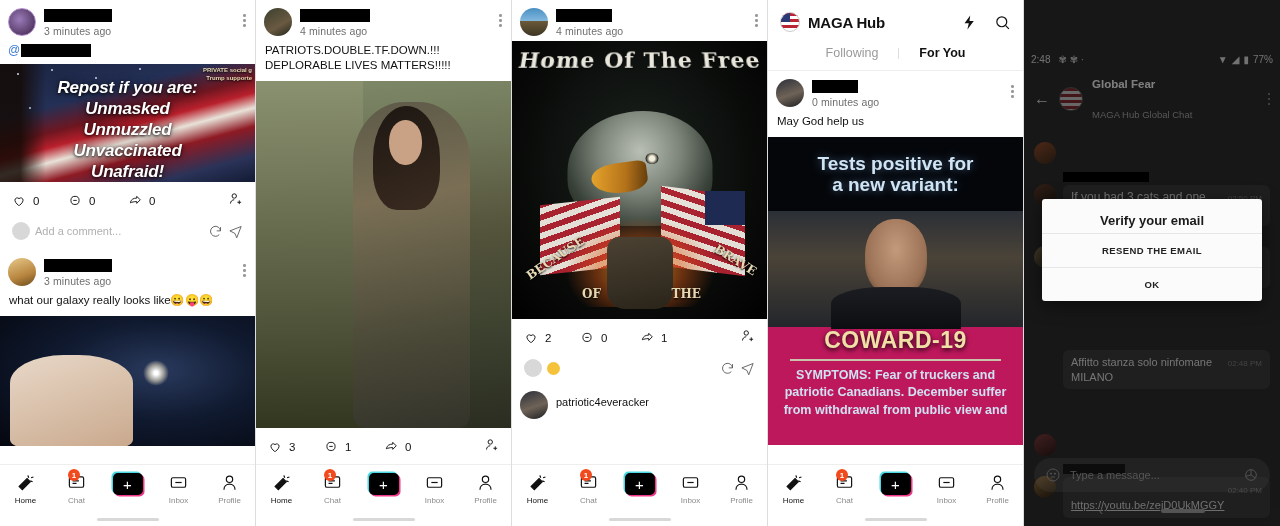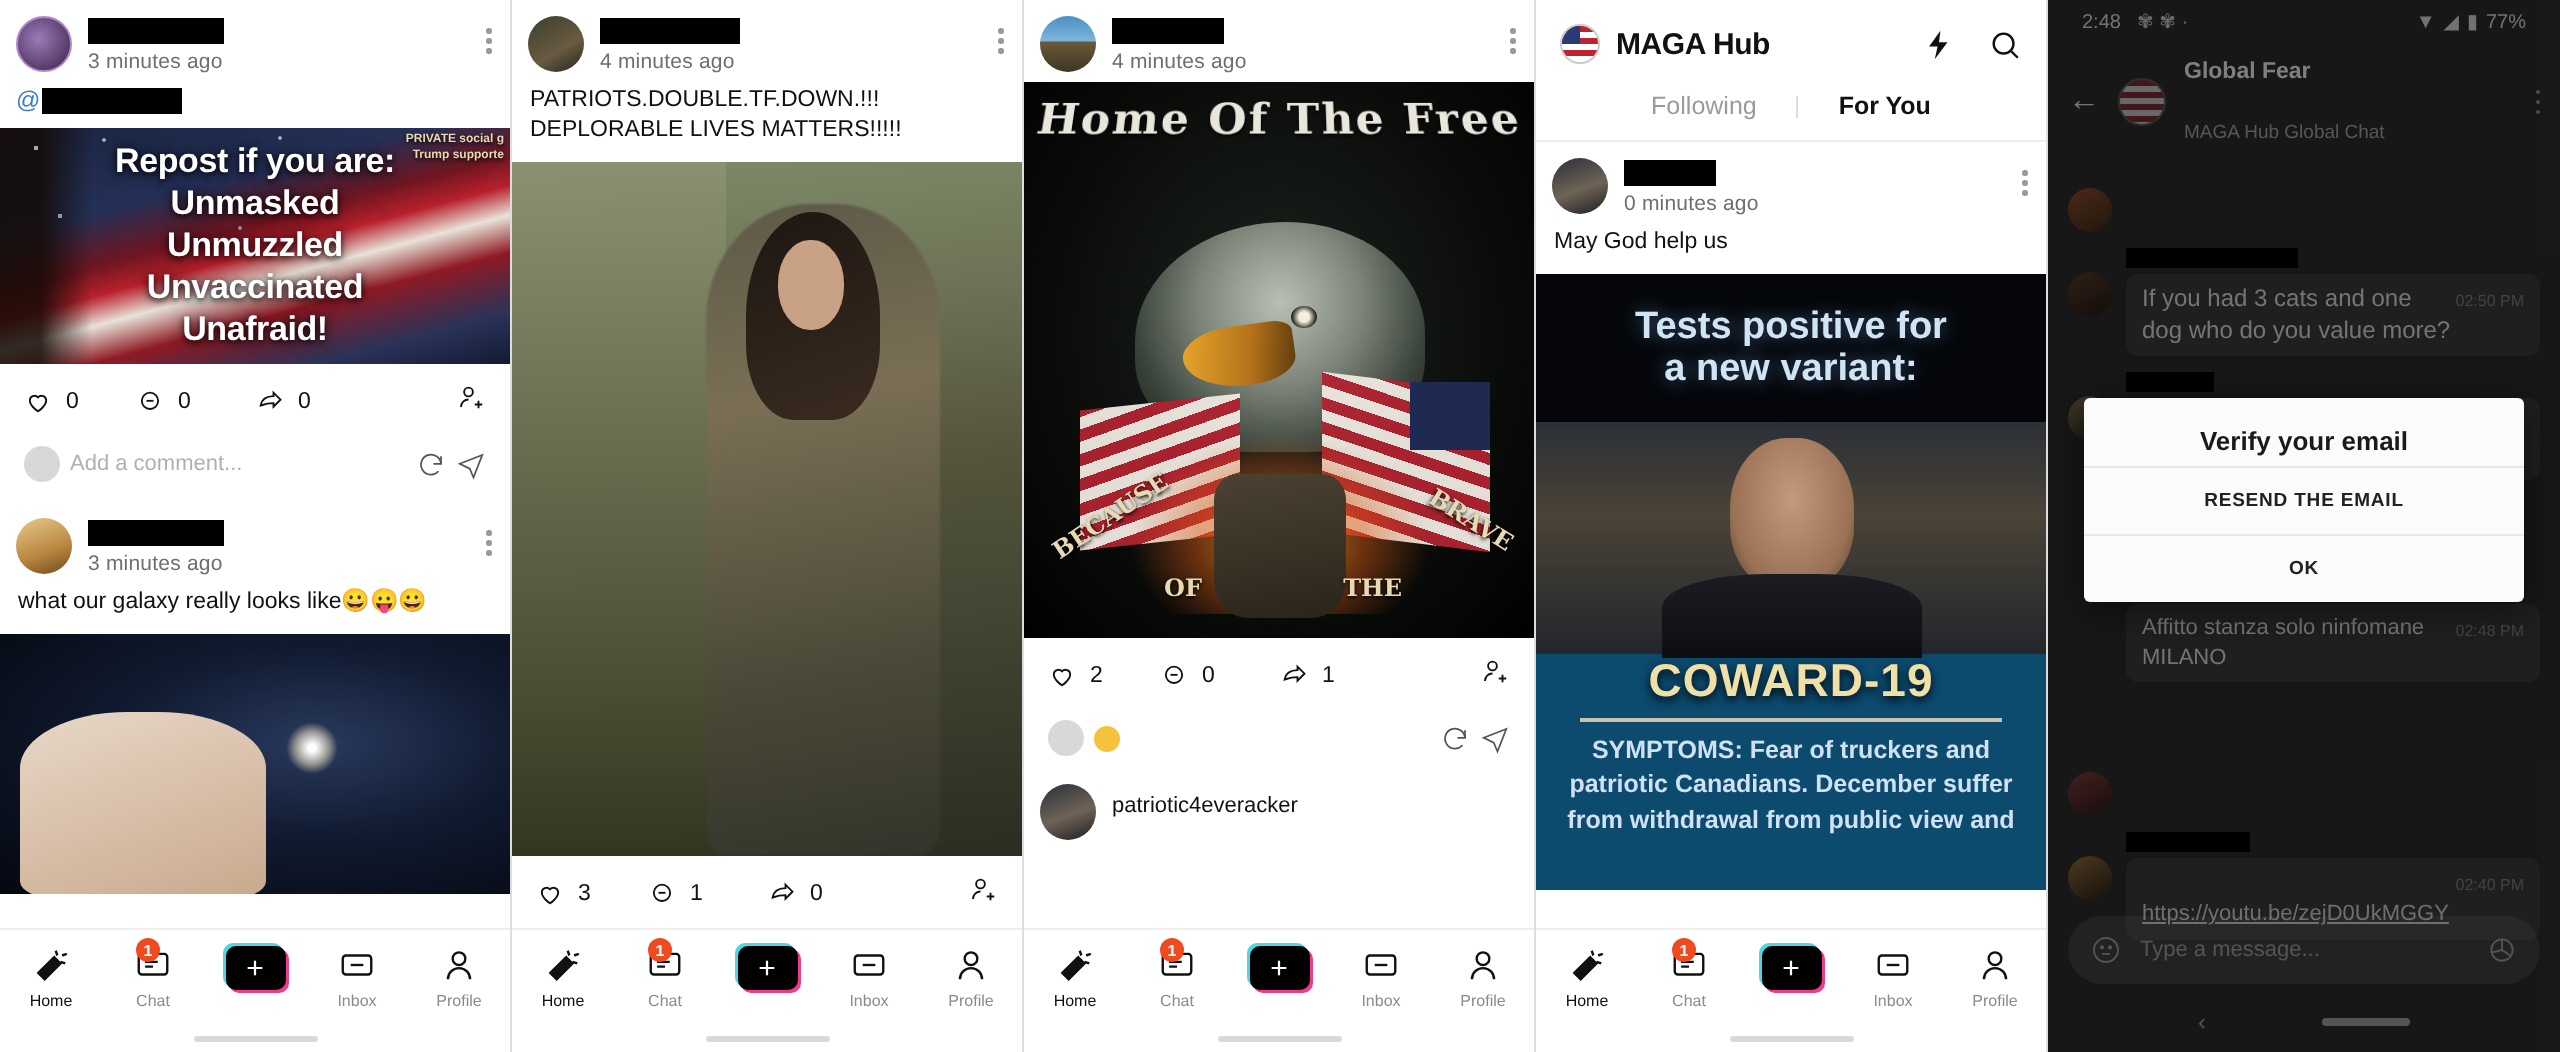--- a/index.html
+++ b/index.html
@@ -34,22 +34,22 @@
   .m1 { height: 118px; background:
         linear-gradient(90deg, rgba(20,10,5,.85) 0 8%, rgba(0,0,0,0) 18%),
         linear-gradient(165deg, #1a2340 0%, #243056 30%, #6e1620 44%, #b8202c 52%, #e8e2d8 60%, #8e1a24 70%, #2a3358 86%, #121a33 100%); }
   .m1 .stars { position: absolute; inset: 0; background-image:
       radial-gradient(3px 3px at 18px 10px, #cfd8e8 40%, transparent 42%),
       radial-gradient(2.5px 2.5px at 52px 6px, #c5cee0 40%, transparent 42%),
       radial-gradient(3px 3px at 96px 14px, #d4dcea 40%, transparent 42%),
       radial-gradient(2.5px 2.5px at 140px 5px, #c8d2e4 40%, transparent 42%),
       radial-gradient(3px 3px at 30px 44px, #b9c4d8 40%, transparent 42%),
       radial-gradient(2.5px 2.5px at 120px 50px, #aab6cc 40%, transparent 42%); opacity: .75; }
-  .m1-txt { position: absolute; inset: 0; display: flex; flex-direction: column; align-items: center; justify-content: center; gap: 1px;
-            color: #fff; font-weight: bold; font-size: 17px; text-shadow: 0 1px 3px rgba(0,0,0,.85), 0 0 8px rgba(0,0,0,.6); letter-spacing: -.2px; }
+  .m1-txt { position: absolute; inset: 0; display: flex; flex-direction: column; align-items: center; justify-content: flex-end; gap: 1px;
+            color: #fff; font-weight: bold; font-size: 17px; text-shadow: 0 1px 3px rgba(0,0,0,.85), 0 0 8px rgba(0,0,0,.6); letter-spacing: -.2px; font-style: italic; }
   .m1-corner { position: absolute; right: 3px; top: 2px; text-align: right; color: #e8d8b0; font-size: 6px; font-weight: bold; line-height: 1.35; text-shadow: 0 1px 2px #000; }
   .m2 { height: 347px; background: linear-gradient(175deg, #7f8a6a 0%, #6d7356 22%, #55543c 45%, #3f4431 70%, #2a2d20 100%); }
   .m2 .fig { position: absolute; left: 38%; top: 6%; width: 46%; height: 94%;
              background: linear-gradient(170deg, #5d5a48 0%, #7a6f55 30%, #4b4a38 70%, #33332a 100%); border-radius: 44% 44% 10% 10% / 18% 18% 4% 4%; filter: blur(.4px); }
   .m2 .hair { position: absolute; left: 46%; top: 7%; width: 26%; height: 30%; background: linear-gradient(160deg,#1d1712,#3a2b20); border-radius: 50% 50% 36% 36%; }
   .m2 .face { position: absolute; left: 52%; top: 11%; width: 13%; height: 13%; background: #c9a184; border-radius: 48%; }
   .m2 .bg1 { position: absolute; left: 0; top: 0; width: 42%; height: 100%; background: linear-gradient(180deg,#8b9270,#5a5f43 60%,#33371f); opacity: .9; }
   .m3 { height: 278px; background: radial-gradient(ellipse at 50% 45%, #1d2420 0%, #0a0c0a 62%, #000 100%); }
   .m3 .arc { position: absolute; top: 6px; left: 0; right: 0; text-align: center; color: #e9e6dc; font-family: "DejaVu Serif", serif;
              font-size: 22px; font-weight: bold; letter-spacing: 1px; text-shadow: 0 1px 2px #000; transform: perspective(200px) rotateX(16deg); }
@@ -61,21 +61,21 @@
                background: repeating-linear-gradient(-14deg, #b02230 0 6px, #efe9e0 6px 12px); opacity: .95; transform: skewY(-6deg); }
   .m3 .flagR { position: absolute; right: 22px; top: 150px; width: 84px; height: 80px;
                background: repeating-linear-gradient(12deg, #b02230 0 6px, #efe9e0 6px 12px); opacity: .95; transform: skewY(7deg); }
   .m3 .starfield { position: absolute; right: 22px; top: 150px; width: 40px; height: 34px; background: #1e2a52; }
   .m3 .boot { position: absolute; left: 50%; top: 196px; transform: translateX(-50%); width: 66px; height: 72px;
               background: linear-gradient(170deg,#4b4233,#2a2419); border-radius: 18% 18% 26% 26%; }
   .m3 .fire { position: absolute; left: 50%; top: 176px; transform: translateX(-50%); width: 150px; height: 90px;
               background: radial-gradient(ellipse at 50% 60%, rgba(255,170,40,.75) 0%, rgba(220,90,20,.45) 40%, transparent 70%); }
   .m3 .banner { position: absolute; left: 8px; right: 8px; bottom: 16px; height: 46px; }
   .m3 .bword { position: absolute; color: #e6d9b4; font-family: "DejaVu Serif", serif; font-size: 12px; font-weight: bold; text-shadow: 0 1px 2px #000; }
-  .m4 { height: 308px; background: #0c4a6e; }
+  .m4 { height: 308px; background: #be185d; }
   .m4 .top { position: absolute; top: 0; left: 0; right: 0; height: 74px; background: #04060a;
              display: flex; flex-direction: column; align-items: center; justify-content: center; }
   .m4 .top span { color: #cfe4f5; font-weight: bold; font-size: 19px; line-height: 1.12; text-shadow: 0 0 10px rgba(150,200,255,.45); }
   .m4 .photo { position: absolute; top: 74px; left: 0; right: 0; height: 116px;
                background: linear-gradient(180deg, #2b2f36 0%, #4a4338 40%, #23262b 100%); }
   .m4 .head { position: absolute; left: 50%; top: 82px; transform: translateX(-50%); width: 62px; height: 76px;
               background: radial-gradient(ellipse at 50% 40%, #c49a7c 0%, #9a7155 68%, #4a3527 100%); border-radius: 46% 46% 42% 42%; }
   .m4 .suit { position: absolute; left: 50%; top: 150px; transform: translateX(-50%); width: 130px; height: 42px;
               background: linear-gradient(180deg,#1b1d22,#0d0e11); border-radius: 40% 40% 0 0; }
   .m4 .coward { position: absolute; top: 190px; left: 0; right: 0; text-align: center; color: #f0e0a8; font-weight: bold;
@@ -118,21 +118,21 @@
   .nav-ic svg { width: 19px; height: 19px; stroke: #111; fill: none; stroke-width: 1.5; }
   .badge { position: absolute; top: -4px; right: 22px; min-width: 12px; height: 12px; border-radius: 50%; background: #f04a1e;
            color: #fff; font-size: 8px; font-weight: bold; display: flex; align-items: center; justify-content: center; }
   .plus { width: 30px; height: 22px; background: #000; border-radius: 5px; display: flex; align-items: center; justify-content: center;
           color: #fff; font-size: 15px; line-height: 1; box-shadow: -1.5px -1.5px 0 #4ad9e4, 1.5px 1.5px 0 #f0388c; }
   .gesture { position: absolute; bottom: 5px; left: 50%; transform: translateX(-50%); width: 62px; height: 3.5px; background: #d8d8d8; border-radius: 2px; }
 
   
   .chat { width: 256px; height: 526px; background: #1c1c1c; position: relative; overflow: hidden; }
   .chat-dim { position: absolute; inset: 0; background: #2b2b2b; }
-  .statusbar { position: relative; height: 22px; display: flex; align-items: center; padding: 0 17px; color: #cfcfcf; font-size: 10px; }
+  .statusbar { position: relative; height: 22px; display: flex; align-items: center; padding: 0 7px; color: #cfcfcf; font-size: 10px; margin-top: 48px; }
   .sb-right { margin-left: auto; display: flex; align-items: center; gap: 4px; font-size: 10px; }
   .sb-ic { display: inline-block; }
   .chat-head { position: relative; display: flex; align-items: center; padding: 8px 10px; gap: 9px; }
   .back { color: #d6d6d6; font-size: 16px; }
   .ch-av { width: 24px; height: 24px; border-radius: 50%; flex: 0 0 24px; overflow: hidden; position: relative;
            background: repeating-linear-gradient(180deg,#7a2a30 0 3px,#bdbdbd 3px 6px); border: 1px solid #555; }
   .ch-t1 { font-size: 11.5px; color: #e8e8e8; font-weight: bold; }
   .ch-t2 { font-size: 9.5px; color: #9e9e9e; margin-top: 19px; }
   .ch-kebab { margin-left: auto; display: flex; flex-direction: column; gap: 2.5px; }
   .ch-kebab i { width: 2.5px; height: 2.5px; background: #8a8a8a; border-radius: 50%; }

